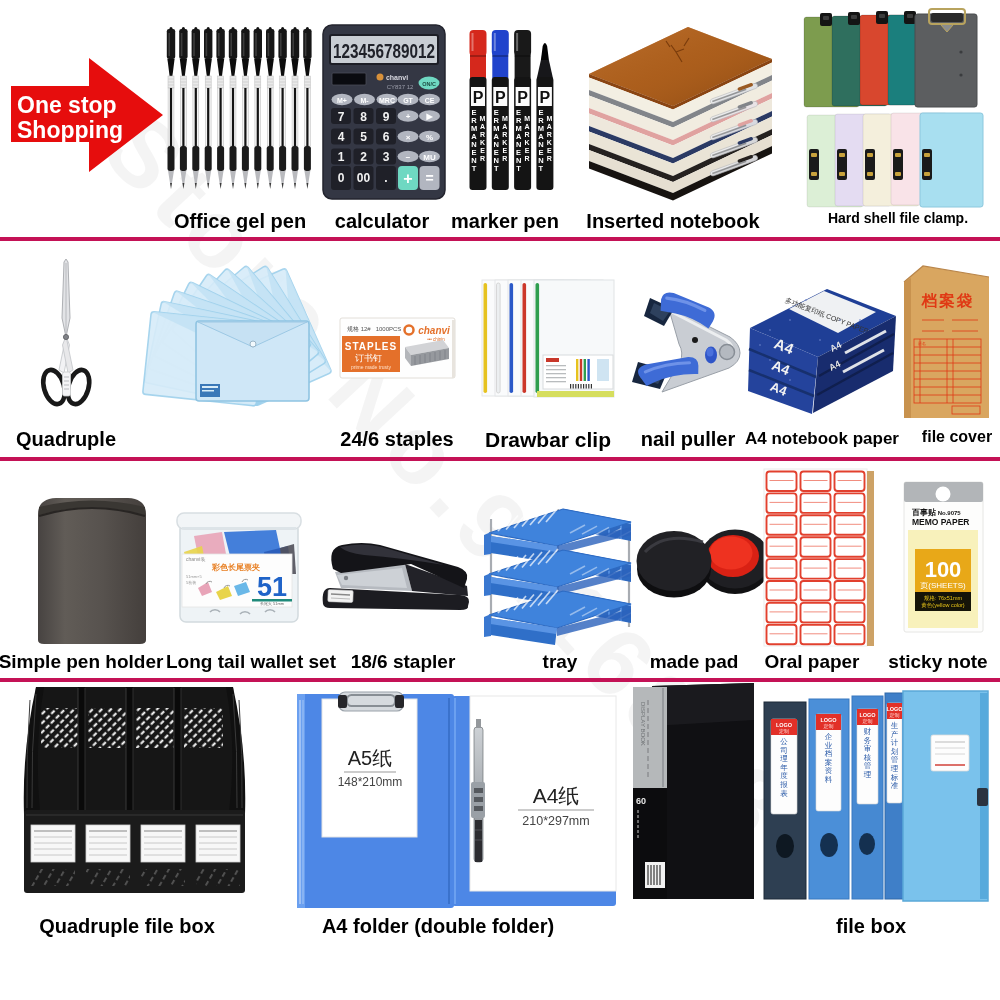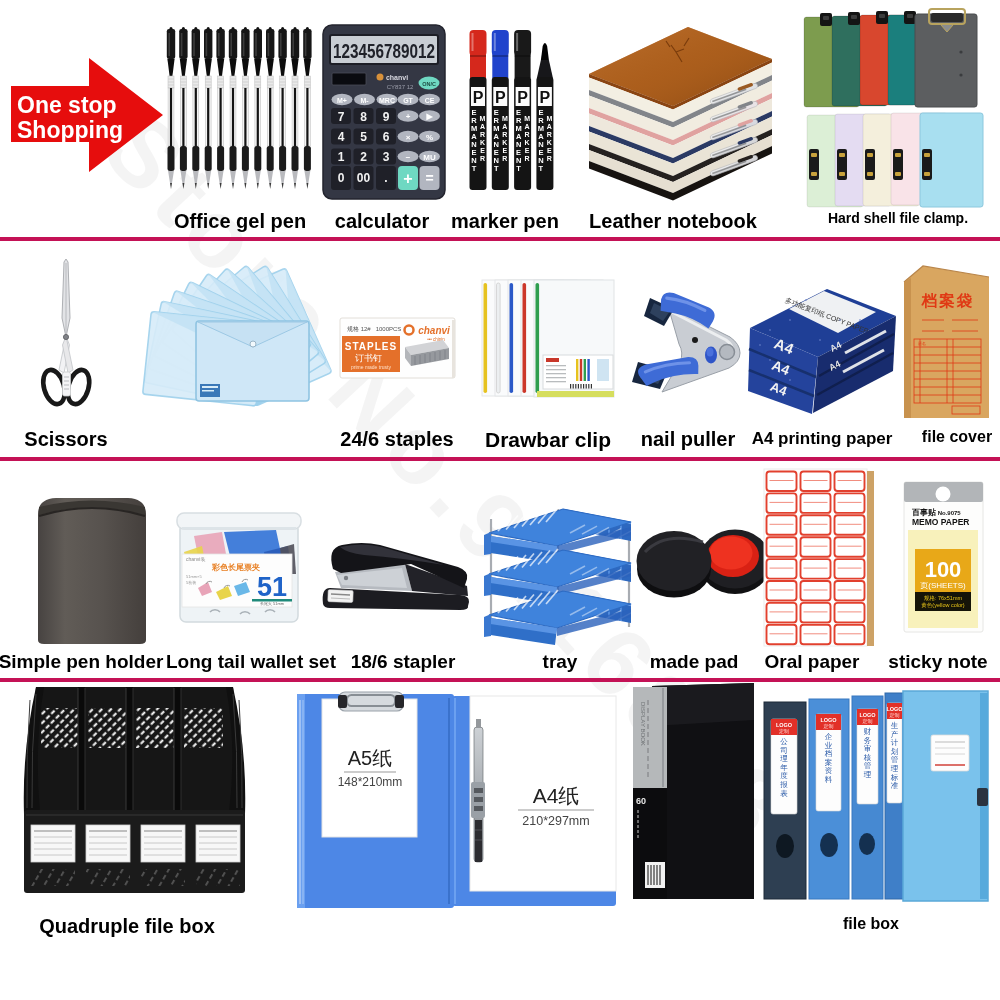--- a/index.html
+++ b/index.html
@@ -862,29 +862,30 @@
         <line x1="935" y1="765" x2="965" y2="765" stroke="#d04038" stroke-width="1.5"></line>
         <rect x="977" y="788" width="11" height="18" rx="2" fill="#2b3340"></rect>
       </g>
 </svg>
 <div class="sep" style="top:237px"></div>
 <div class="sep" style="top:457px"></div>
 <div class="sep" style="top:678px"></div>
 <div class="lbl" style="left:240px;top:211px;font-size:20px">Office gel pen</div>
     <div class="lbl" style="left:382px;top:211px;font-size:20px">calculator</div>
     <div class="lbl" style="left:505px;top:211px;font-size:20px">marker pen</div>
-    <div class="lbl" style="left:673px;top:211px;font-size:20px">Leather notebook</div>
+    <div class="lbl" style="left:673px;top:211px;font-size:20px">Inserted notebook</div>
     <div class="lbl" style="left:898px;top:211px;font-size:14px">Hard shell file clamp.</div>
-    <div class="lbl" style="left:66px;top:429px;font-size:20px">Scissors</div>
+    <div class="lbl" style="left:66px;top:429px;font-size:20px">Quadruple</div>
     <div class="lbl" style="left:397px;top:429px;font-size:20px">24/6 staples</div>
     <div class="lbl" style="left:548px;top:429px;font-size:21px">Drawbar clip</div>
     <div class="lbl" style="left:688px;top:429px;font-size:20px">nail puller</div>
-    <div class="lbl" style="left:822px;top:430px;font-size:17px">A4 printing paper</div>
+    <div class="lbl" style="left:822px;top:430px;font-size:17px">A4 notebook paper</div>
     <div class="lbl" style="left:957px;top:429px;font-size:16px">file cover</div>
     <div class="lbl" style="left:81px;top:652px;font-size:19px">Simple pen holder</div>
     <div class="lbl" style="left:251px;top:652px;font-size:19px">Long tail wallet set</div>
     <div class="lbl" style="left:403px;top:652px;font-size:19px">18/6 stapler</div>
     <div class="lbl" style="left:560px;top:652px;font-size:19px">tray</div>
     <div class="lbl" style="left:694px;top:652px;font-size:19px">made pad</div>
     <div class="lbl" style="left:812px;top:652px;font-size:19px">Oral paper</div>
     <div class="lbl" style="left:938px;top:652px;font-size:19px">sticky note</div>
     <div class="lbl" style="left:127px;top:916px;font-size:20px">Quadruple file box</div>
-    <div class="lbl" style="left:871px;top:916px;font-size:16px">file box</div>
+    <div class="lbl" style="left:438px;top:916px;font-size:20px">A4 folder (double folder)</div>
+    <div class="lbl" style="left:871px;top:916px;font-size:20px">file box</div>
 </div>
 </body></html>

